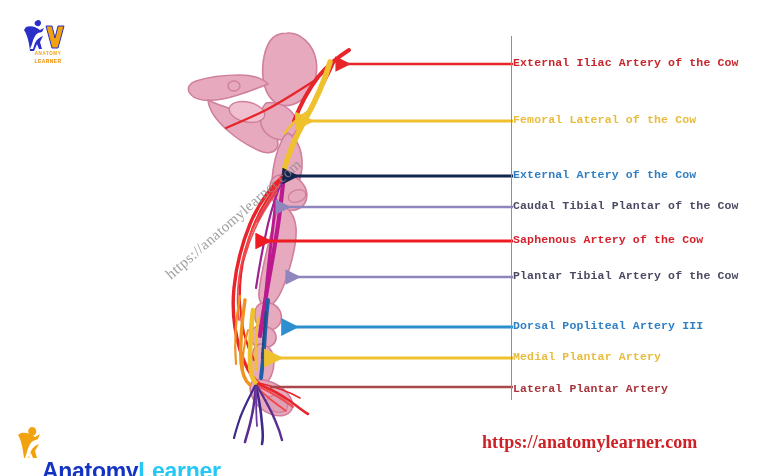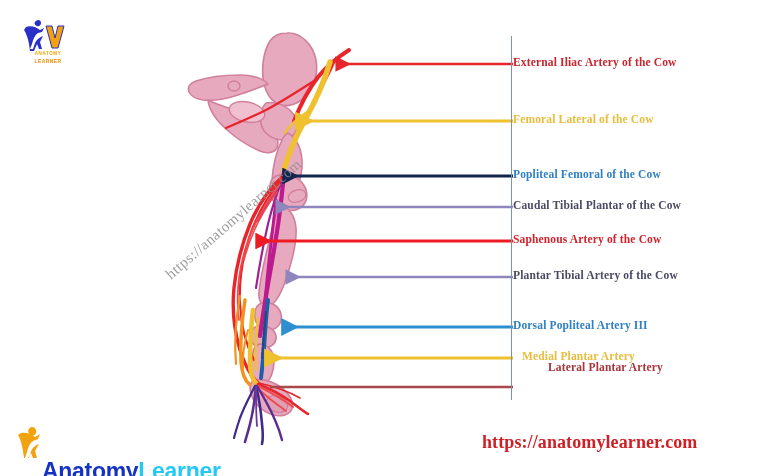--- a/index.html
+++ b/index.html
@@ -43,21 +43,21 @@
   }
 
   
   .axis{
     position:absolute;left:511px;top:36px;
     width:1px;height:364px;background:#7b93ad;
   }
   .lbl{
     position:absolute;left:513px;
     white-space:nowrap;
-    font-family:Liberation Serif, serif;
+    font-family:Liberation Mono, monospace;
     font-weight:bold;
     font-size:11.5px;
     letter-spacing:.15px;
   }
 
   
   .brand{position:absolute;left:18px;top:428px;height:34px;}
   .brand .bfig{position:absolute;left:0;top:-2px;width:26px;height:32px;}
   .brand .btxt{
     position:absolute;left:24px;top:2px;
@@ -252,27 +252,27 @@
       </g>
   </svg>
 
   <div class="diag-wm">https://anatomylearner.com</div>
 
   <div class="axis"></div>
 
   <div id="labels">
       <div class="lbl" style="top: 56px; color: rgb(200, 38, 44);">External  Iliac Artery of the Cow</div>
       <div class="lbl" style="top: 113px; color: rgb(232, 188, 60);">Femoral Lateral of the  Cow</div>
-      <div class="lbl" style="top: 168px; color: rgb(47, 127, 196);">Popliteal  Femoral  of  the  Cow</div>
+      <div class="lbl" style="top: 168px; color: rgb(47, 127, 196);">External  Artery  of  the  Cow</div>
       <div class="lbl" style="top: 199px; color: rgb(75, 74, 99);">Caudal Tibial Plantar of the Cow</div>
       <div class="lbl" style="top: 233px; color: rgb(211, 34, 44); text-align: center;">Saphenous  Artery  of  the  Cow</div>
       <div class="lbl" style="top: 269px; color: rgb(75, 74, 99);">Plantar Tibial Artery of the Cow</div>
       <div class="lbl" style="top: 319px; color: rgb(47, 127, 196);">Dorsal Popliteal Artery  III</div>
-      <div class="lbl" style="top: 350px; color: rgb(232, 188, 60); margin-left: 9px;">Medial Plantar  Artery</div>
-      <div class="lbl" style="top: 361px; color: rgb(168, 52, 60); margin-left: 35px;">Lateral  Plantar  Artery</div>
+      <div class="lbl" style="top: 350px; color: rgb(232, 188, 60);">Medial Plantar  Artery</div>
+      <div class="lbl" style="top: 382px; color: rgb(168, 52, 60);">Lateral  Plantar  Artery</div>
     </div>
 
   <div class="brand">
     <svg class="bfig" viewBox="0 0 26 32">
       <path d="M14 1 C17 1,19 4,18 7 C17 10,13 11,11 8 C9 5,11 1,14 1 Z" fill="#f2a20c"></path>
       <path d="M3 7 C8 6,13 8,17 11 L22 8 L20 13 L15 15 C12 17,10 21,9 26 L7 32 L11 32 L13 25 C15 21,18 19,21 18 L17 25 L19 32 L15 32 L13 27 L10 32 L6 32 L5 25 C4 18,2 12,0 9 Z" fill="#f2a20c"></path>
     </svg>
     <div class="btxt">
       <span class="b1">Anatomy</span><span class="b2">Learner</span>
     </div>

